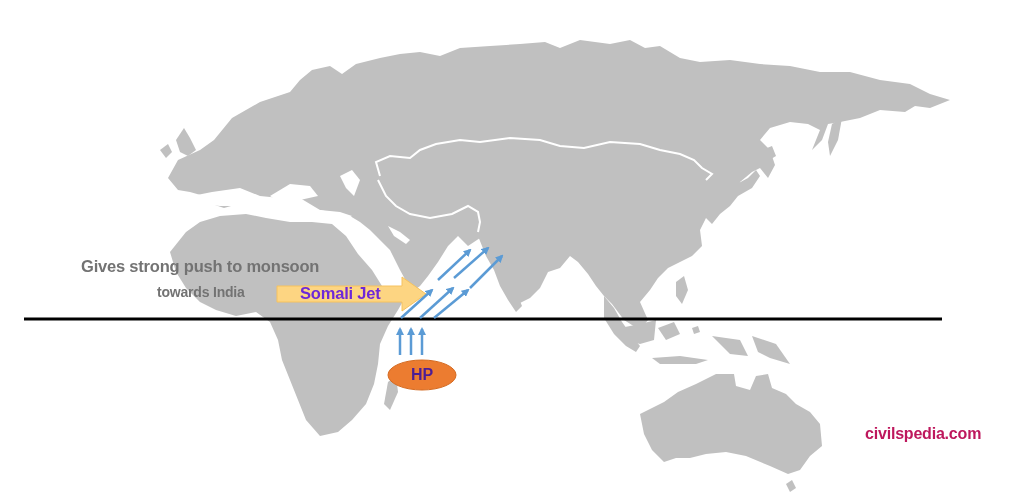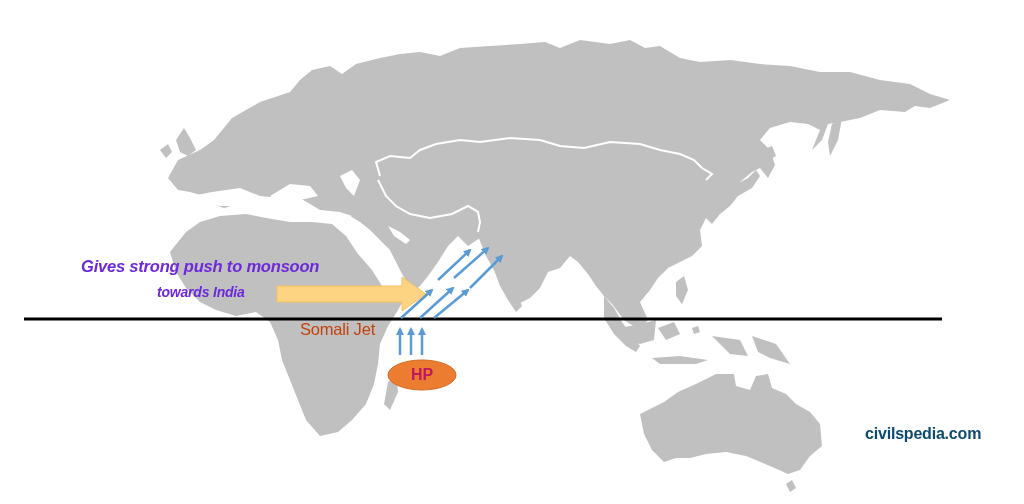--- a/index.html
+++ b/index.html
@@ -16,52 +16,50 @@
     }
     .map-canvas {
       position: absolute;
       left: 0; top: 0;
       width: 1024px; height: 504px;
     }
     .land { fill: #c0c0c0; }
     .border-line { fill: none; stroke: #ffffff; stroke-width: 2; }
     .label {
       position: absolute;
-      color: #6d28d9;
+      color: #737373;
       font-weight: bold;
       white-space: nowrap;
-      font-style: italic;
     }
     .caption-line1 { left: 81px; top: 257px; font-size: 16.5px; letter-spacing: -0.2px; }
     .caption-line2 { left: 157px; top: 284px; font-size: 14px; letter-spacing: -0.2px; }
     .jet-label {
       position: absolute;
       left: 300px; top: 284px;
       font-size: 16.5px;
-      font-weight: normal;
-      color: #c2410c;
+      font-weight: bold;
+      color: #6d28d9;
       letter-spacing: -0.2px;
-      margin-top: 36px;
     }
     .hp-label {
       position: absolute;
       left: 388px; top: 361px;
       width: 68px; height: 28px;
       line-height: 28px;
       text-align: center;
-      color: #be185d;
+      color: #4c1d95;
       font-weight: bold;
       font-size: 16px;
     }
     .watermark {
       position: absolute;
       left: 865px; top: 425px;
       font-size: 16px;
       font-weight: bold;
-      color: #0c4a6e;
+      color: #be185d;
       letter-spacing: -0.2px;
     }
   </style>
 </head>
 <body>
 
 <svg class="map-canvas" viewBox="0 0 1024 504" xmlns="http://www.w3.org/2000/svg">
   <defs>
     <marker id="blueHead" markerWidth="8" markerHeight="8" refX="6" refY="4" orient="auto" markerUnits="userSpaceOnUse">
       <path d="M0,0 L8,4 L0,8 Z" fill="#5b9bd5"></path>

